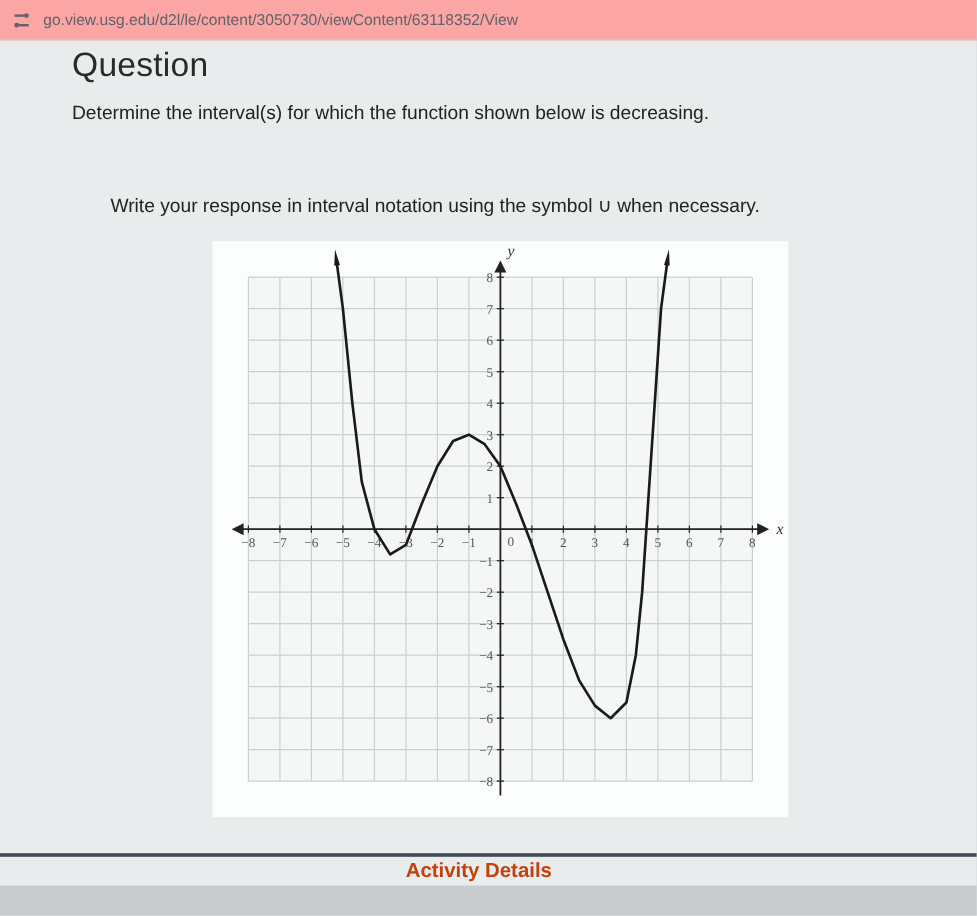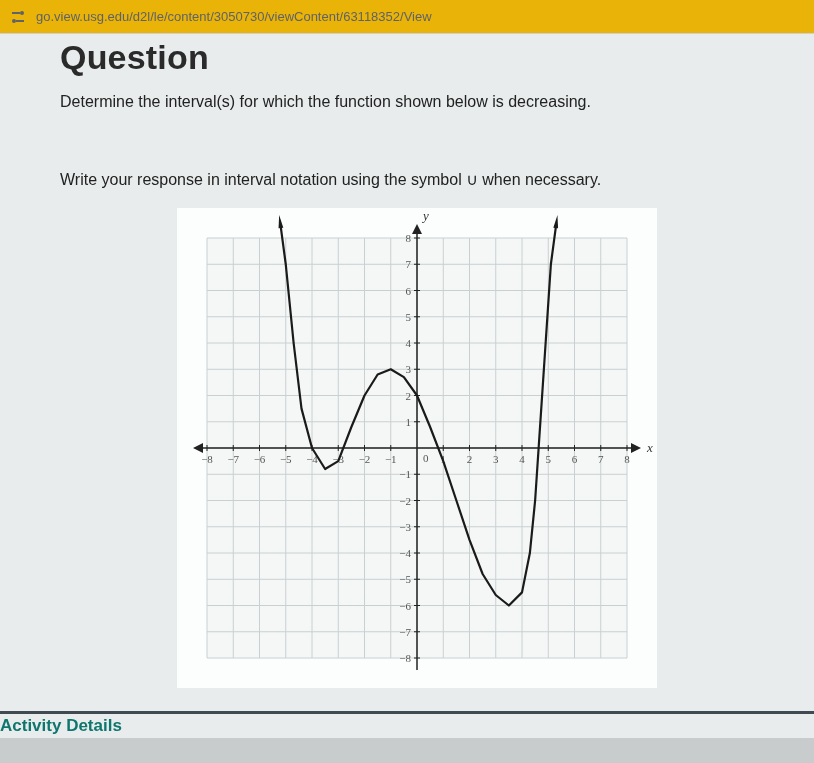--- a/index.html
+++ b/index.html
@@ -5,81 +5,82 @@
   * { box-sizing: border-box; margin: 0; padding: 0; }
   body {
     width: 814px;
     height: 763px;
     font-family: -apple-system, BlinkMacSystemFont, "Segoe UI", Arial, sans-serif;
     background: #c8cccc;
     overflow: hidden;
   }
   .url-bar {
     height: 34px;
-    background: #eab308;
+    background: #fca5a5;
     display: flex;
     align-items: center;
     padding: 0 10px;
     border-bottom: 1px solid #d0d0d0;
   }
   .site-icon {
     width: 16px; height: 16px;
     margin-right: 10px;
     display:flex; align-items:center; justify-content:center;
   }
   .url-text { font-size: 13px; color: #5f6368; }
   .content-area {
     background: #e8ecec;
     padding: 0 40px 0 60px;
     height: 704px;
     position: relative;
   }
   .question-heading {
     font-family: "Segoe UI", Arial, sans-serif;
-    font-size: 34px;
-    font-weight: 700;
+    font-size: 28px;
+    font-weight: 400;
     color: #2a2a2a;
     padding: 4px 0 14px 0;
     letter-spacing: 0.2px;
   }
   .prompt-text {
     font-size: 16px;
     color: #222;
     line-height: 1.4;
     margin-bottom: 56px;
   }
   .instruction-text {
     font-size: 16px;
     color: #222;
     line-height: 1.4;
     margin-bottom: 16px;
+    margin-left: 32px;
   }
   .chart-wrap {
     display:flex;
     justify-content:center;
   }
   svg.chart {
     background: #fcfdfd;
     border: none;
   }
   .bottom-divider {
     position:absolute;
     bottom: 24px;
     left:0; right:0;
     height: 3px;
     background: #3f4a52;
   }
   .activity-details {
     position:absolute;
     bottom:0;
     left:0; right:16px;
-    text-align:left;
+    text-align:center;
     font-size: 17px;
     font-weight:600;
-    color:#0f766e;
+    color:#c2410c;
     padding-bottom:2px;
   }
 </style>
 </head>
 <body>
 
 <div class="url-bar">
   <span class="site-icon">
     <svg viewBox="0 0 16 16" width="16" height="16">
       <rect x="2" y="3" width="8" height="2" fill="#5f6368"></rect>

